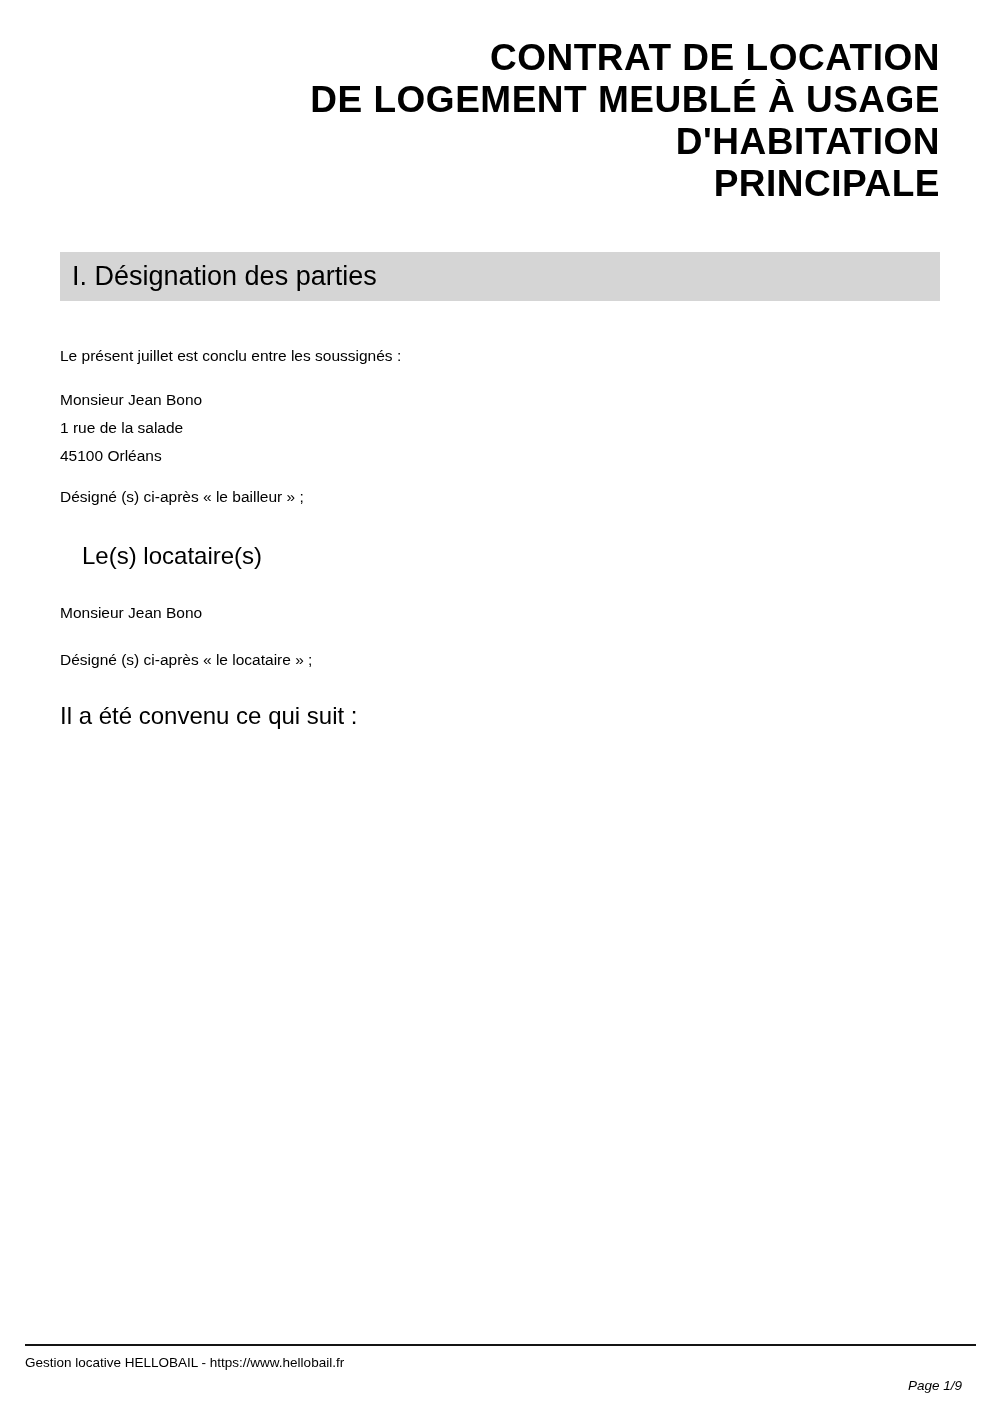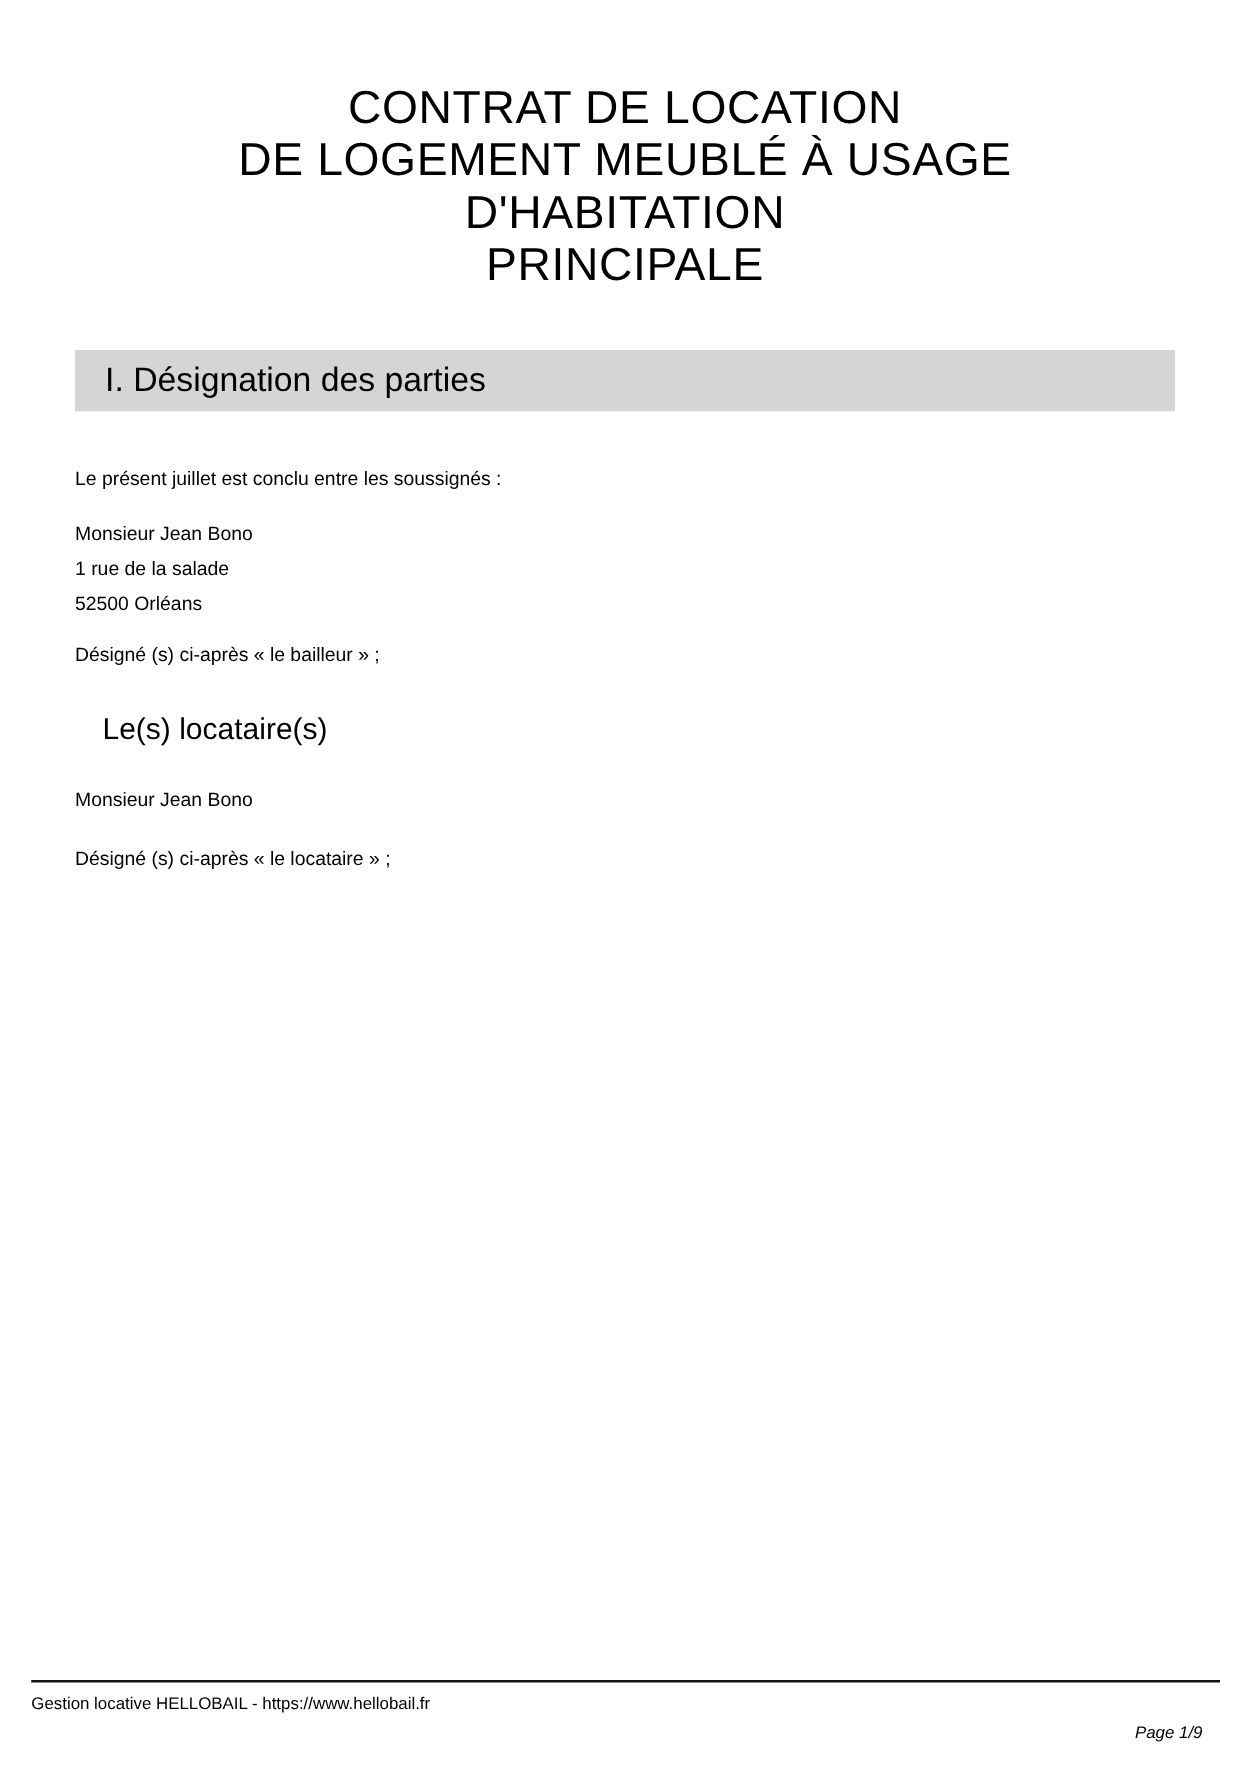--- a/index.html
+++ b/index.html
@@ -17,39 +17,39 @@
     width: 1000px;
     height: 1414px;
     background: #ffffff;
     overflow: hidden;
   }
   .doc {
     width: 880px;
     margin: 0 auto;
   }
   .title {
-    padding-top: 65px;
-    text-align: center;
+    padding-top: 37px;
+    text-align: right;
     font-size: 37px;
     line-height: 42px;
-    font-weight: 400;
+    font-weight: 700;
     letter-spacing: 0.5px;
   }
   .subtitle {
     margin-top: 17px;
     text-align: center;
     font-size: 15.5px;
     line-height: 21px;
   }
   .section-bar {
     margin-top: 47px;
     background: #d5d5d5;
     font-size: 27px;
     line-height: 31px;
-    padding: 9px 24px;
+    padding: 9px 12px;
     font-weight: 400;
   }
   .intro {
     margin-top: 46px;
     font-size: 15.5px;
     line-height: 17px;
   }
   .sub-heading {
     font-size: 24px;
     line-height: 30px;
@@ -117,30 +117,31 @@
 
 
     <div class="section-bar">I. Désignation des parties</div>
 
     <div class="intro">Le présent juillet est conclu entre les soussignés :</div>
 
 
     <div class="address">
       <p>Monsieur Jean Bono</p>
       <p>1 rue de la salade</p>
-      <p>52500 Orléans</p>
+      <p>45100 Orléans</p>
     </div>
 
     <div class="designation first">Désigné (s) ci-après « le bailleur » ;</div>
 
     <div class="sub-heading locataire">Le(s) locataire(s)</div>
 
     <div class="tenant-name">Monsieur Jean Bono</div>
 
     <div class="designation second">Désigné (s) ci-après « le locataire » ;</div>
 
+    <div class="agreement">Il a été convenu ce qui suit :</div>
 
   </div>
 
   <div class="footer-divider"></div>
   <div class="footer-site">Gestion locative HELLOBAIL - https://www.hellobail.fr</div>
   <div class="footer-page">Page 1/9</div>
 </div>
 
 </body></html>

